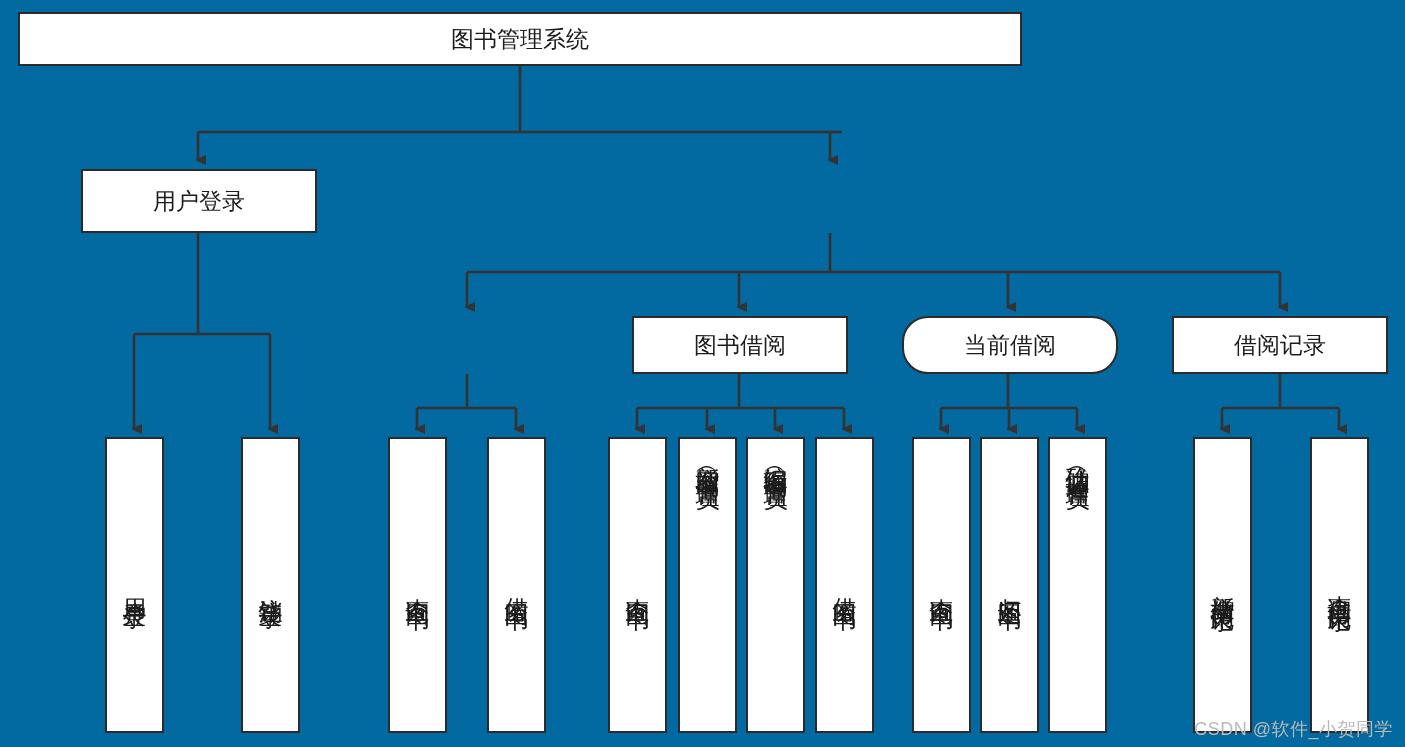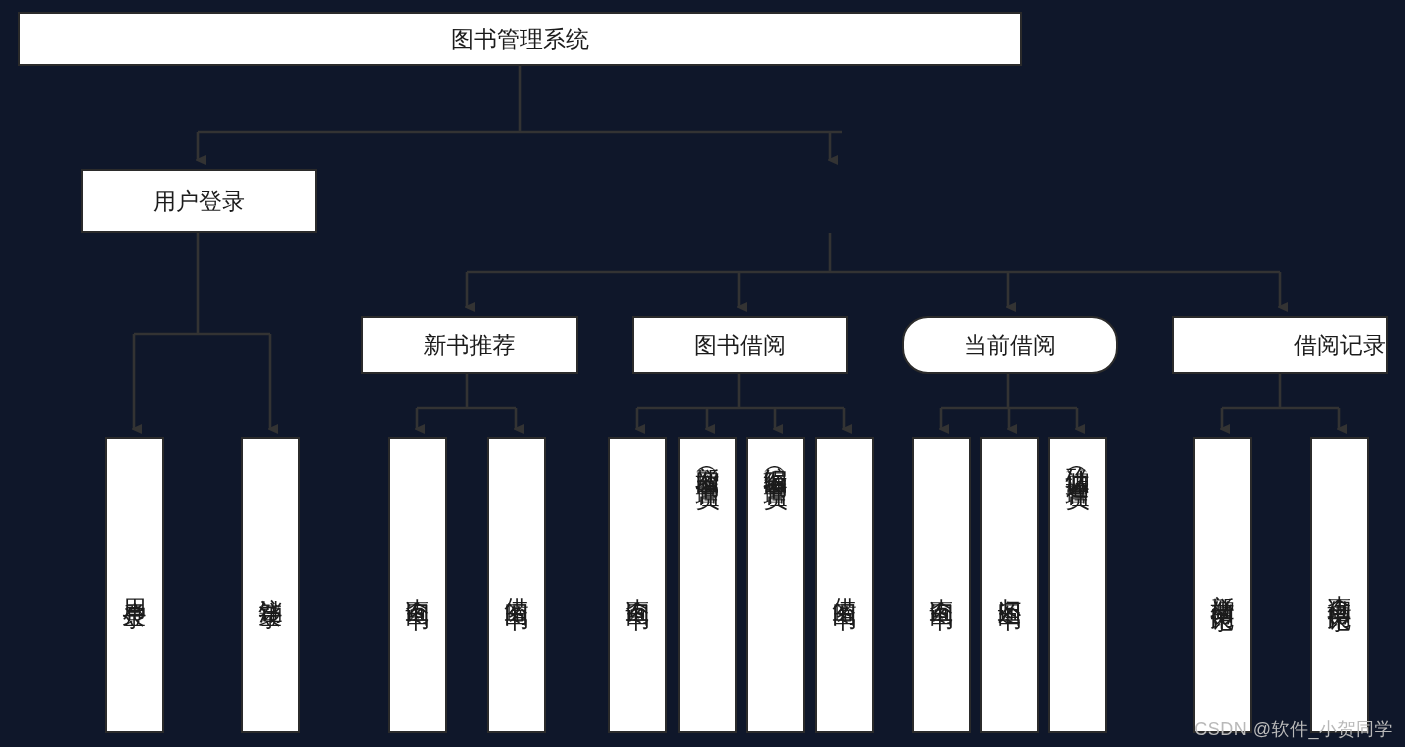--- a/index.html
+++ b/index.html
@@ -8,21 +8,21 @@
     padding: 0;
     background: #ffffff;
   }
   body {
     font-family: "Liberation Sans", "DejaVu Sans", sans-serif;
   }
   #diagram-canvas {
     position: relative;
     width: 1405px;
     height: 747px;
-    background: #0f172a;
+    background: #0369a1;
     overflow: hidden;
   }
   #diagram-svg {
     position: absolute;
     left: 0;
     top: 0;
     width: 1405px;
     height: 747px;
   }
   .node-box {
@@ -130,30 +130,27 @@
   </svg>
 
   <div class="node-box node-root" style="left:18px; top:12px; width:1004px; height:54px;">
     <span class="node-label">图书管理系统</span>
   </div>
 
   <div class="node-box node-l2" style="left:81px; top:169px; width:236px; height:64px;">
     <span class="node-label">用户登录</span>
   </div>
 
-  <div class="node-box node-l3" style="left:361px; top:316px; width:217px; height:58px;">
-    <span class="node-label">新书推荐</span>
-  </div>
   <div class="node-box node-l3" style="left:632px; top:316px; width:216px; height:58px;">
     <span class="node-label">图书借阅</span>
   </div>
   <div class="node-box node-l3" style="left:902px; top:316px; width:216px; height:58px;border-radius:26px;">
     <span class="node-label">当前借阅</span>
   </div>
-  <div class="node-box node-l3" style="left:1172px; top:316px; width:216px; height:58px;justify-content:flex-end;">
+  <div class="node-box node-l3" style="left:1172px; top:316px; width:216px; height:58px;">
     <span class="node-label">借阅记录</span>
   </div>
 
   <div class="node-box node-leaf leaf-center" style="left:105px; top:437px; width:59px; height:296px;">
     <span class="node-label">用户登录</span>
   </div>
   <div class="node-box node-leaf leaf-center" style="left:241px; top:437px; width:59px; height:296px;">
     <span class="node-label">注销登录</span>
   </div>
 

